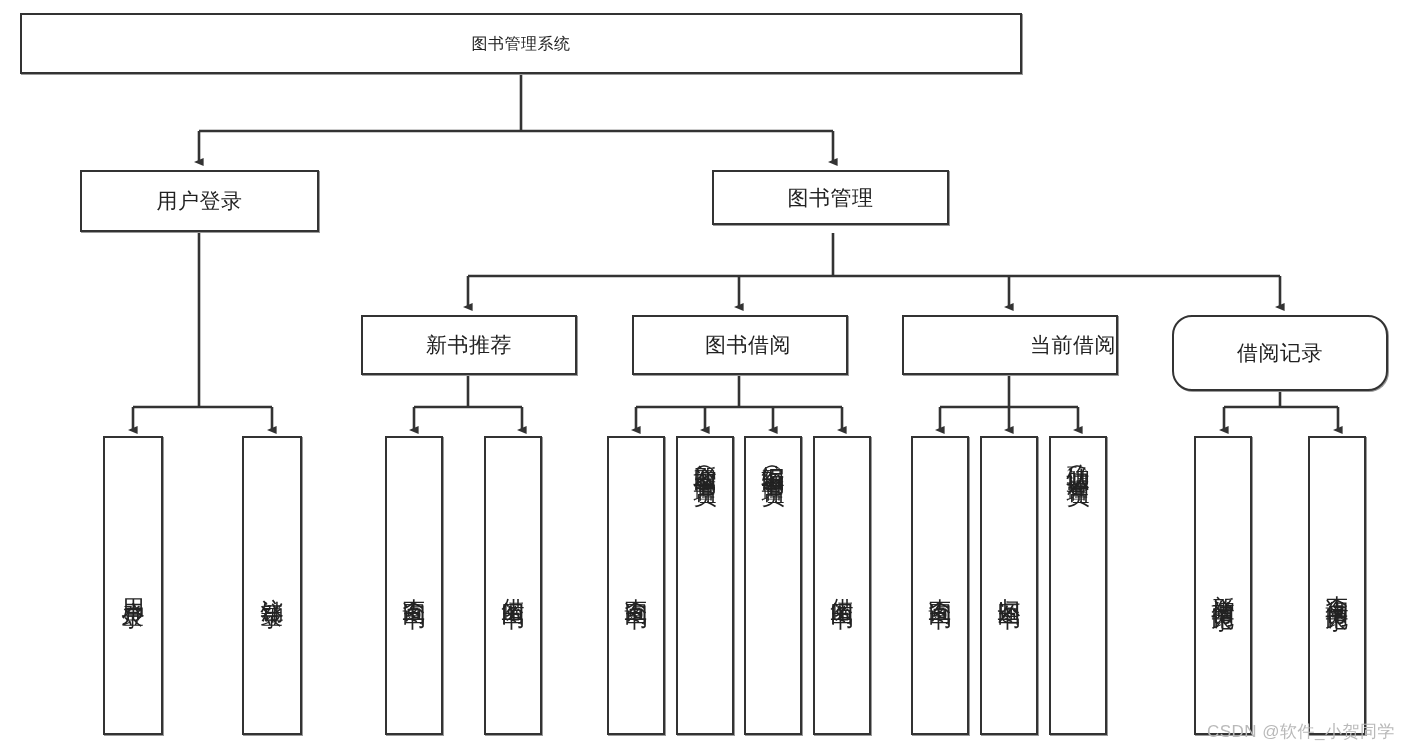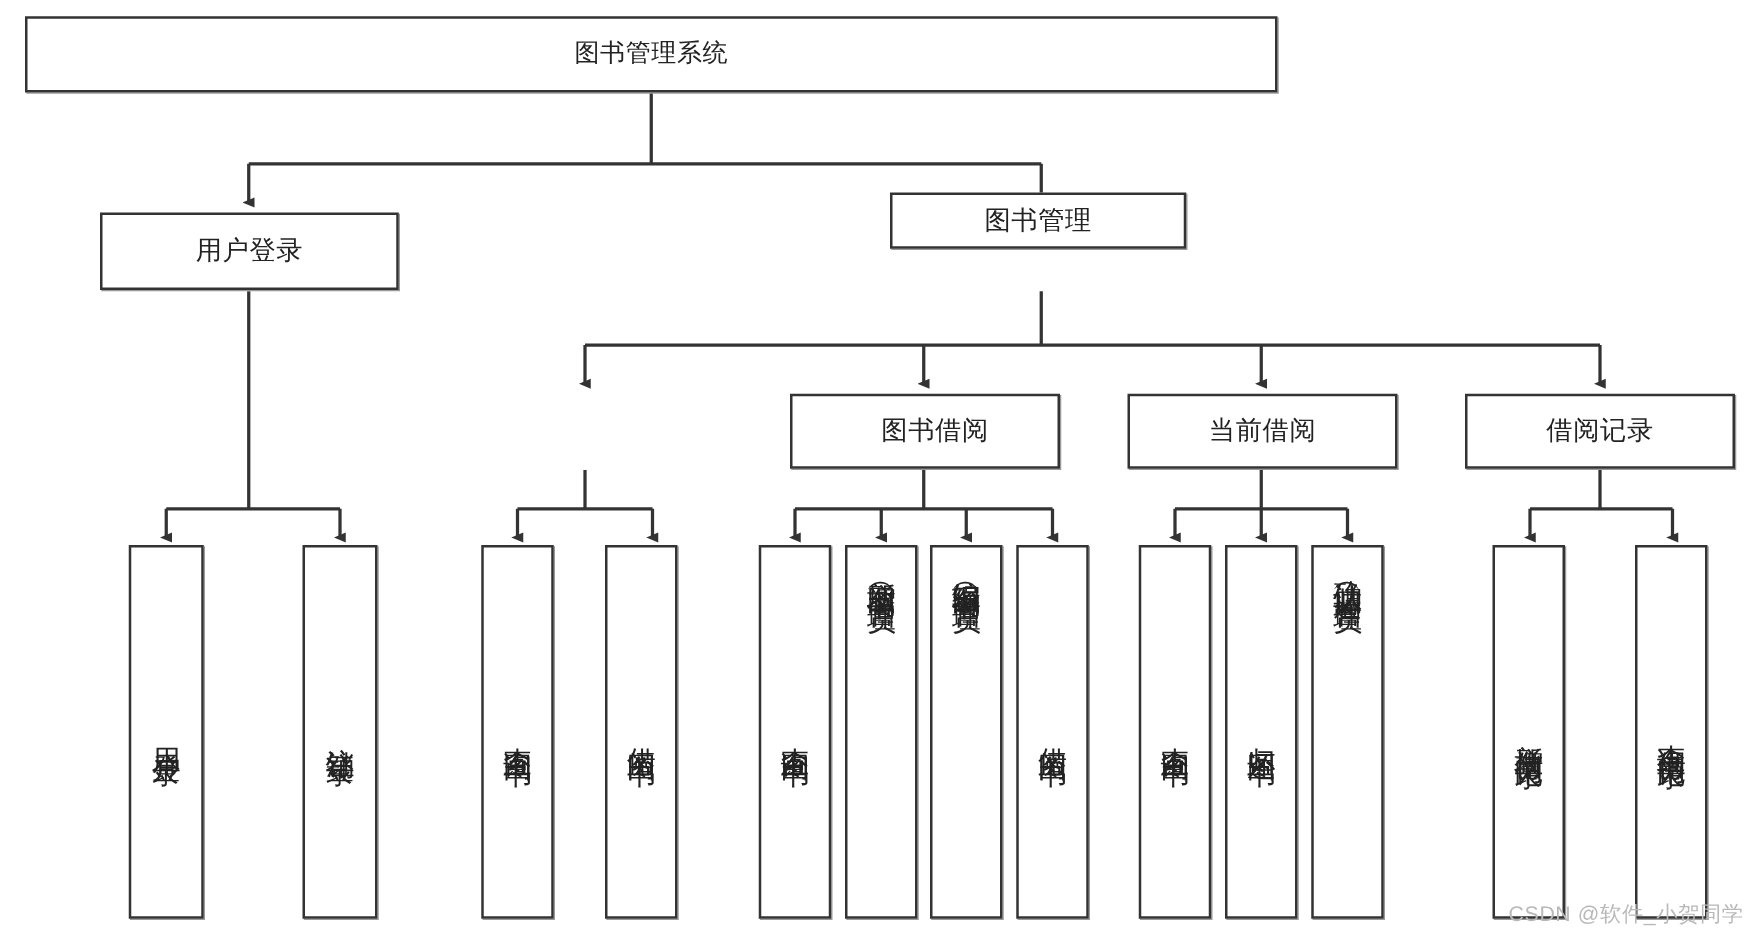--- a/index.html
+++ b/index.html
@@ -41,21 +41,21 @@
     display: block;
     text-align: center;
     line-height: 1.12;
     letter-spacing: 0.5px;
   }
   
   .node.h .label {
     font-size: 21px;
   }
   .node.root .label {
-    font-size: 20px;
+    font-size: 16px;
   }
   
   .node.v {
     align-items: flex-start;
     padding-top: 0;
   }
   .node.v .label {
     writing-mode: vertical-rl;
     text-orientation: upright;
     font-size: 23px;
@@ -135,34 +135,37 @@
   </svg>
 
   <div class="node h root" style="left:20px; top:13px; width:1002px; height:61px;">
     <span class="label">图书管理系统</span>
   </div>
 
   <div class="node h" style="left:80px; top:170px; width:239px; height:62px;">
     <span class="label">用户登录</span>
   </div>
 
-  <div class="node h" style="left:712px; top:154px; width:237px; height:45px;">
+  <div class="node h" style="left:712px; top:170px; width:237px; height:55px;">
     <span class="label">图书管理</span>
   </div>
 
+  <div class="node h" style="left:361px; top:315px; width:216px; height:60px;">
+    <span class="label">新书推荐</span>
+  </div>
 
   <div class="node h" style="left:632px; top:315px; width:216px; height:60px;padding-left:16px;">
     <span class="label">图书借阅</span>
   </div>
 
-  <div class="node h" style="left:902px; top:315px; width:216px; height:60px;">
+  <div class="node h" style="left:902px; top:315px; width:216px; height:60px;justify-content:flex-end;">
     <span class="label">当前借阅</span>
   </div>
 
-  <div class="node h" style="left:1172px; top:315px; width:216px; height:60px;">
+  <div class="node h" style="left:1172px; top:315px; width:216px; height:76px;border-radius:20px;">
     <span class="label">借阅记录</span>
   </div>
 
   <div class="node v mid" style="left:103px; top:436px; width:60px; height:299px;">
     <span class="label">用户登录</span>
   </div>
 
   <div class="node v mid" style="left:242px; top:436px; width:60px; height:299px;">
     <span class="label">注销登录</span>
   </div>

